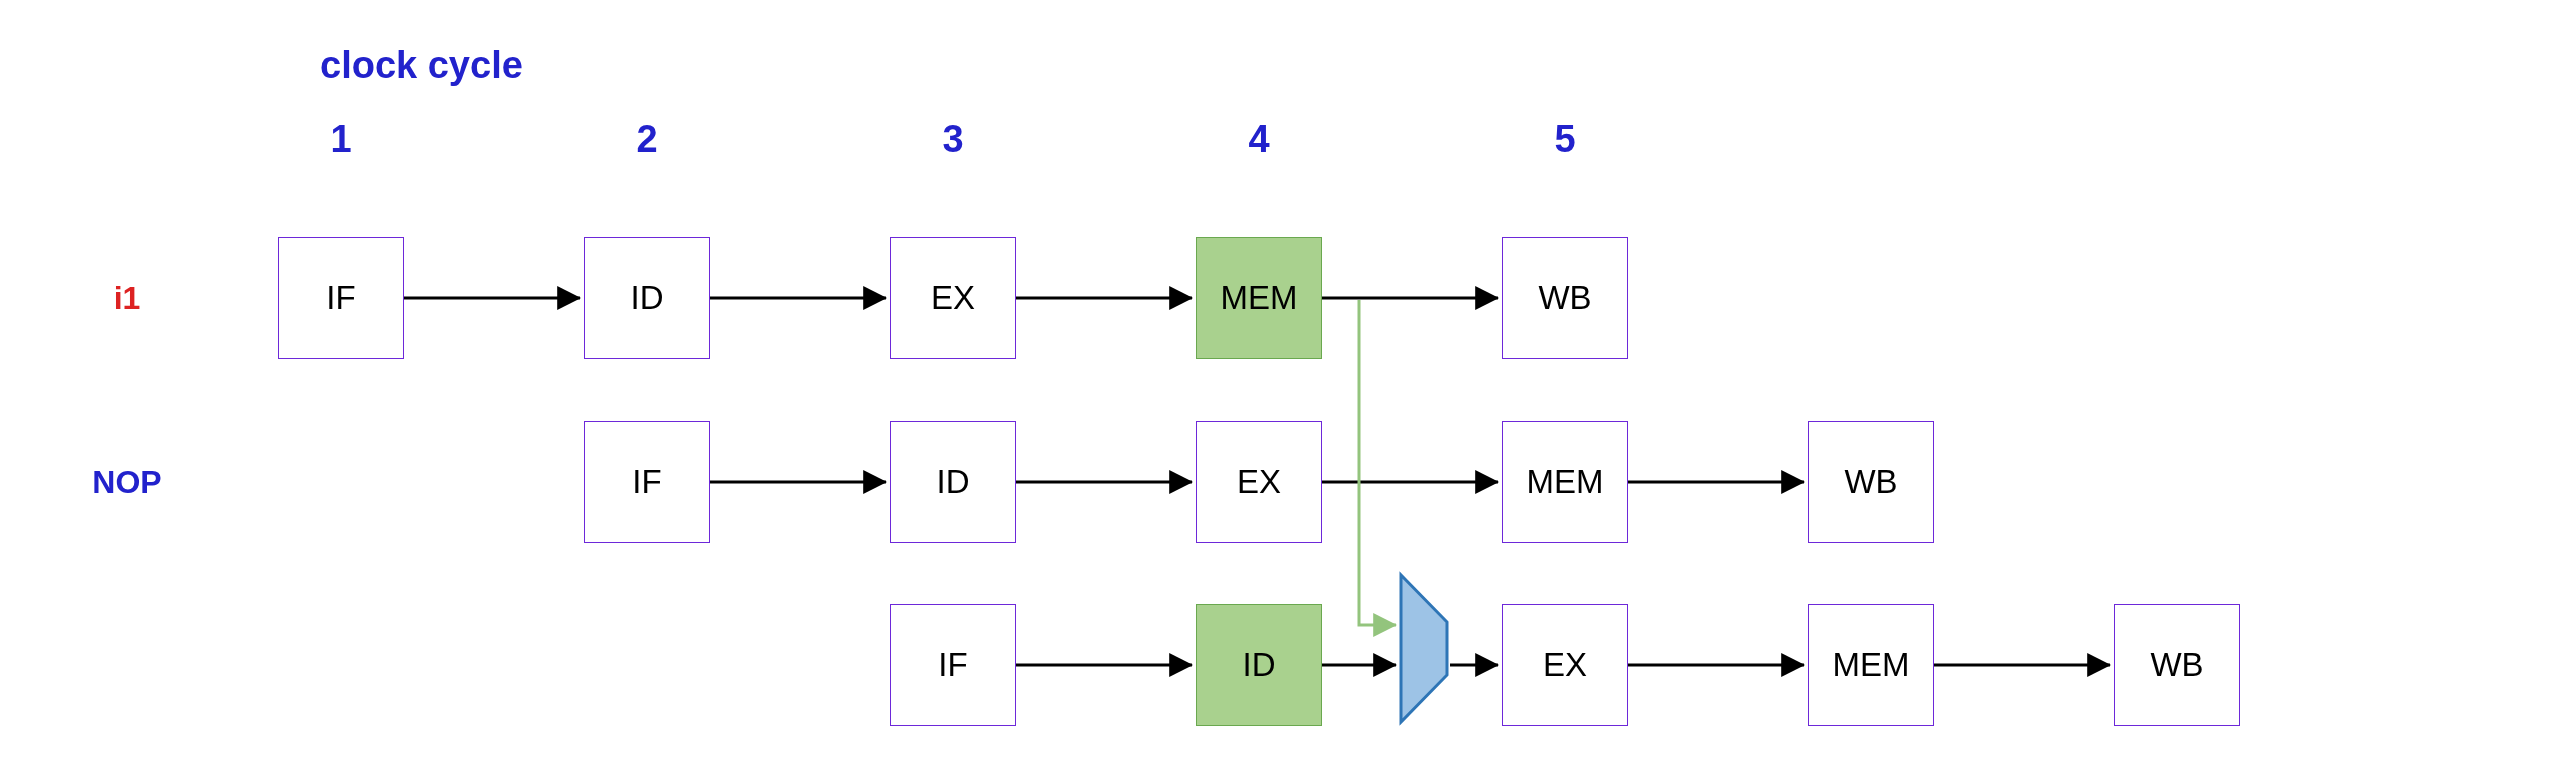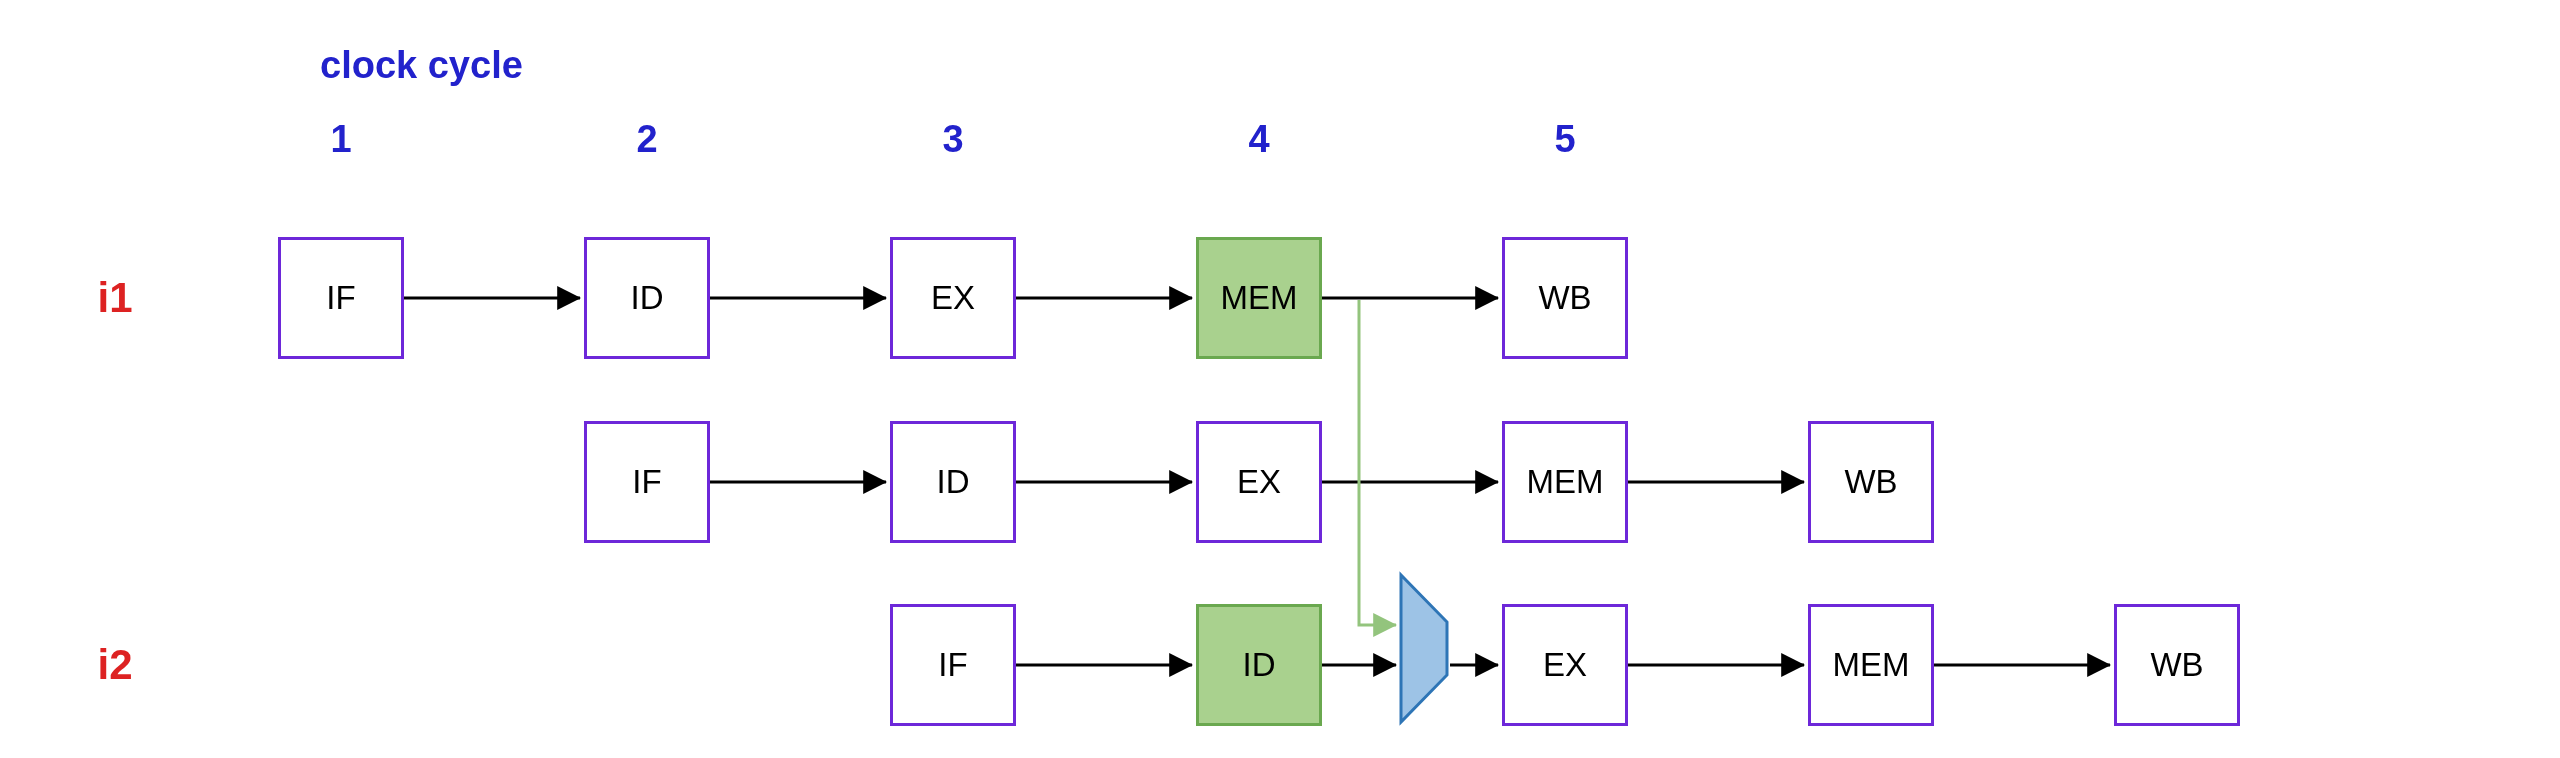--- a/index.html
+++ b/index.html
@@ -6,34 +6,34 @@
   body{
     width:2560px;height:758px;
     background:#ffffff;
     font-family:"Liberation Sans", sans-serif;
     position:relative;overflow:hidden;
   }
   .canvas{position:absolute;left:0;top:0;width:2560px;height:758px;}
   svg.overlay{position:absolute;left:0;top:0;z-index:1;}
   .stage{
     position:absolute;width:126px;height:122px;box-sizing:border-box;
-    border:3px solid #6d28d9;background:#fff;
+    border:1px solid #6d28d9;background:#fff;
     display:flex;align-items:center;justify-content:center;
     font-size:33px;color:#000;z-index:2;
   }
   .stage.hl{background:#A9D18E;border-color:#6AA84F;}
   .txt{position:absolute;z-index:3;white-space:nowrap;}
   .blue{color:#2222CC;}
   .red{color:#DD2222;}
   .bold{font-weight:bold;}
   .center{text-align:center;}
   .title{left:320px;top:44px;font-size:38px;}
   .axis-label{left:10px;top:182px;font-size:38px;}
   .cycle-num{width:126px;top:118px;font-size:38px;}
-  .row-label{left:0;width:230px;font-size:42px;height:52px;line-height:52px;}
+  .row-label{left:12px;width:230px;font-size:32px;height:52px;line-height:52px;}
   .annotation{left:1239px;top:362px;width:260px;font-size:27px;}
 </style>
 </head>
 <body>
 
 <div class="canvas">
 
   <svg class="overlay" width="2560" height="758" viewBox="0 0 2560 758">
     <defs>
       <marker id="ab" viewBox="0 0 10 10" refX="9.5" refY="5" markerWidth="8" markerHeight="8" orient="auto">
@@ -70,21 +70,21 @@
 
   <div class="txt title blue bold">clock cycle</div>
 
   <div class="txt cycle-num blue bold center" style="left:278px;">1</div>
   <div class="txt cycle-num blue bold center" style="left:584px;">2</div>
   <div class="txt cycle-num blue bold center" style="left:890px;">3</div>
   <div class="txt cycle-num blue bold center" style="left:1196px;">4</div>
   <div class="txt cycle-num blue bold center" style="left:1502px;">5</div>
 
   <div class="txt row-label red bold center" style="top:272px;">i1</div>
-  <div class="txt row-label red bold center" style="top:639px;">i2</div>
+  <div class="txt row-label blue bold center" style="top:456px;">NOP</div>
 
   <div class="stage" style="left:278px;top:237px;">IF</div>
   <div class="stage" style="left:584px;top:237px;">ID</div>
   <div class="stage" style="left:890px;top:237px;">EX</div>
   <div class="stage hl" style="left:1196px;top:237px;">MEM</div>
   <div class="stage" style="left:1502px;top:237px;">WB</div>
 
   <div class="stage" style="left:584px;top:421px;">IF</div>
   <div class="stage" style="left:890px;top:421px;">ID</div>
   <div class="stage" style="left:1196px;top:421px;">EX</div>

